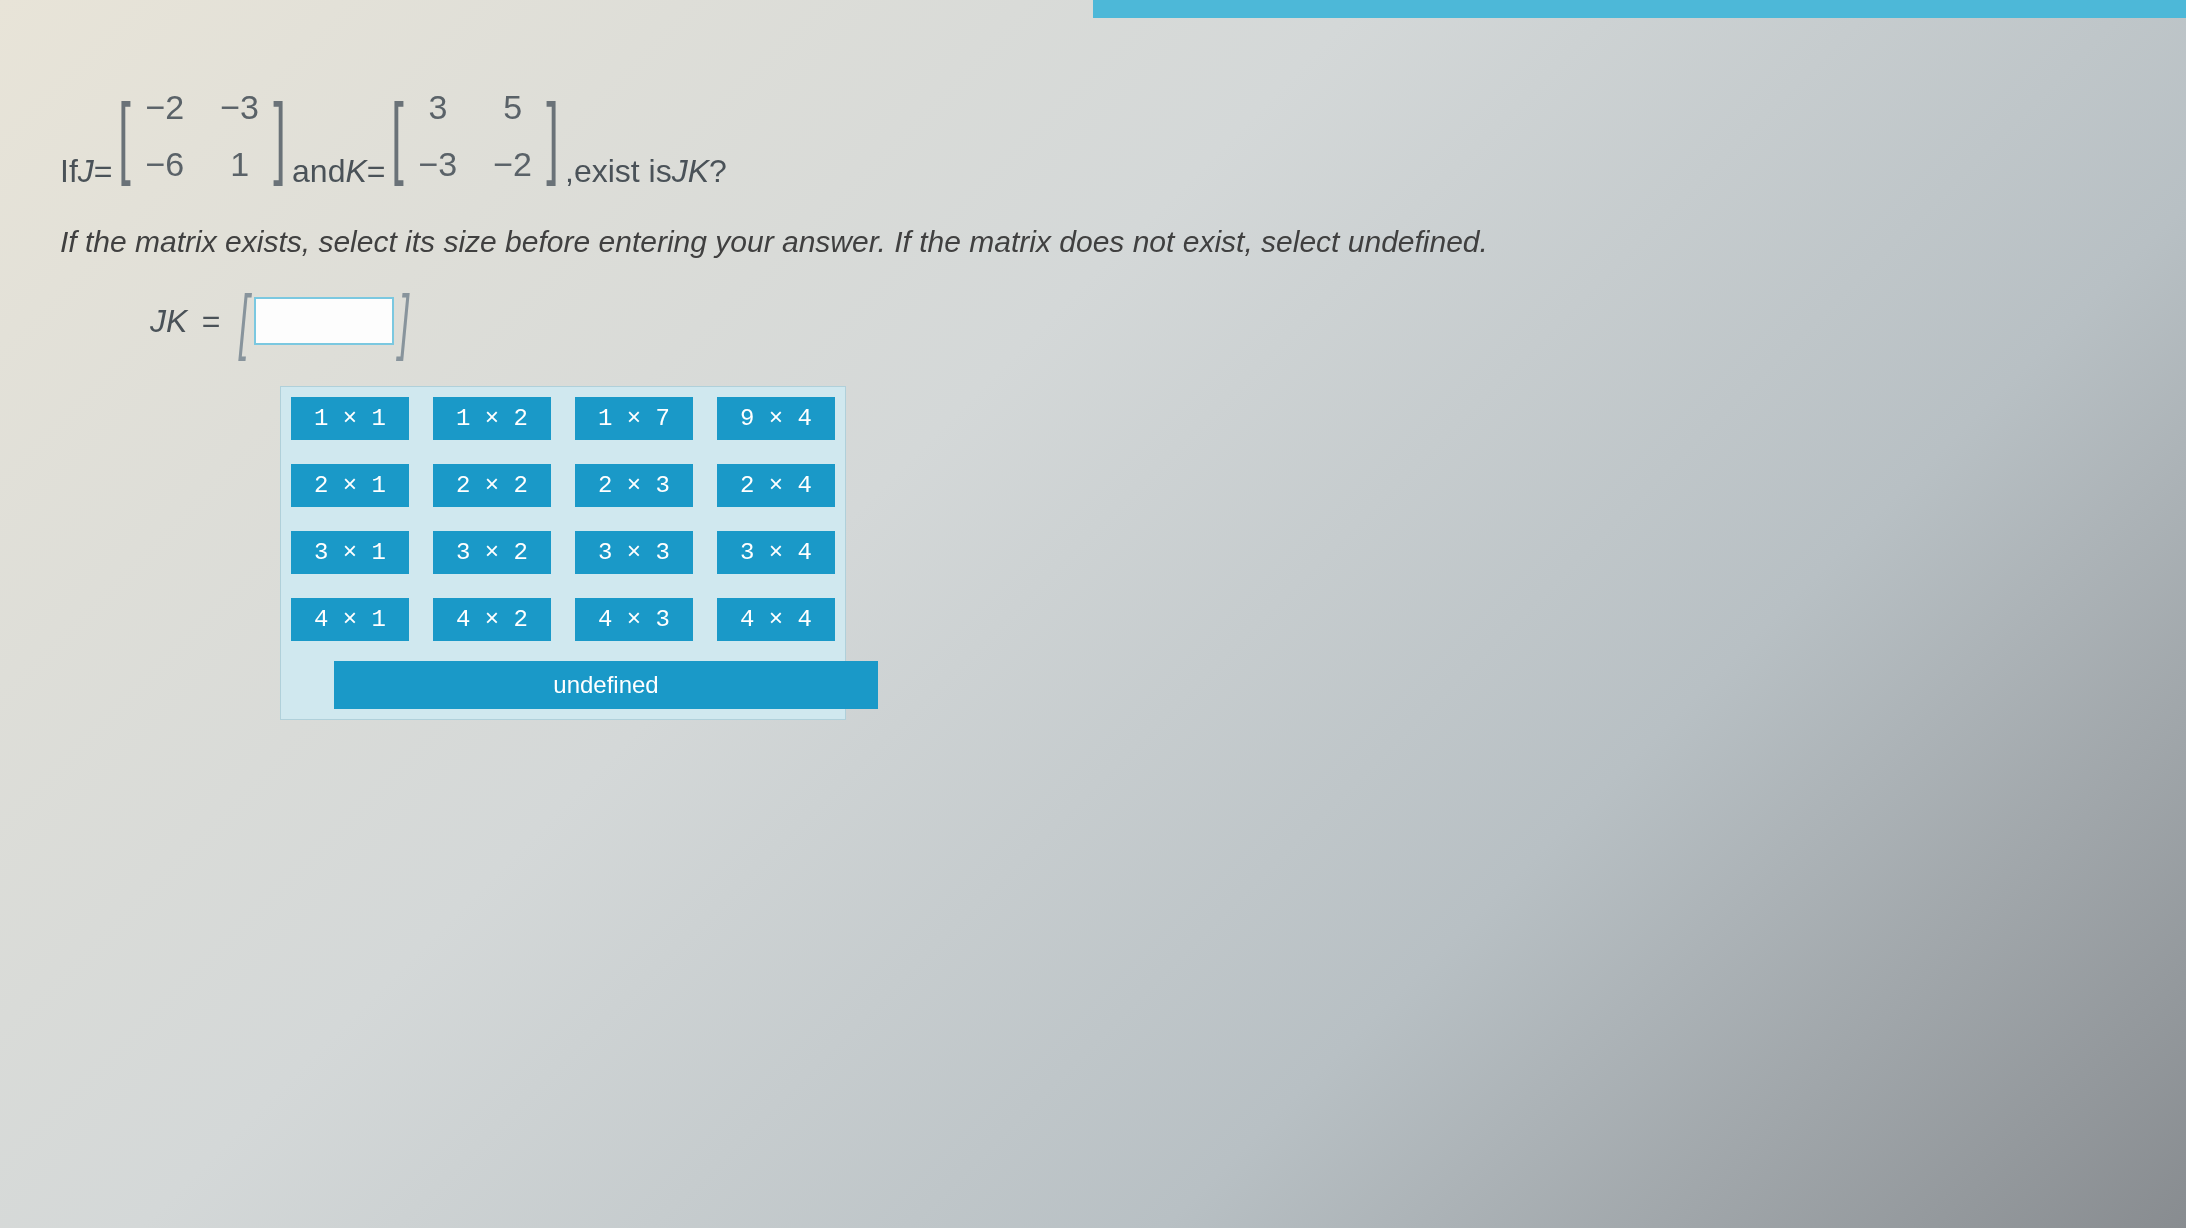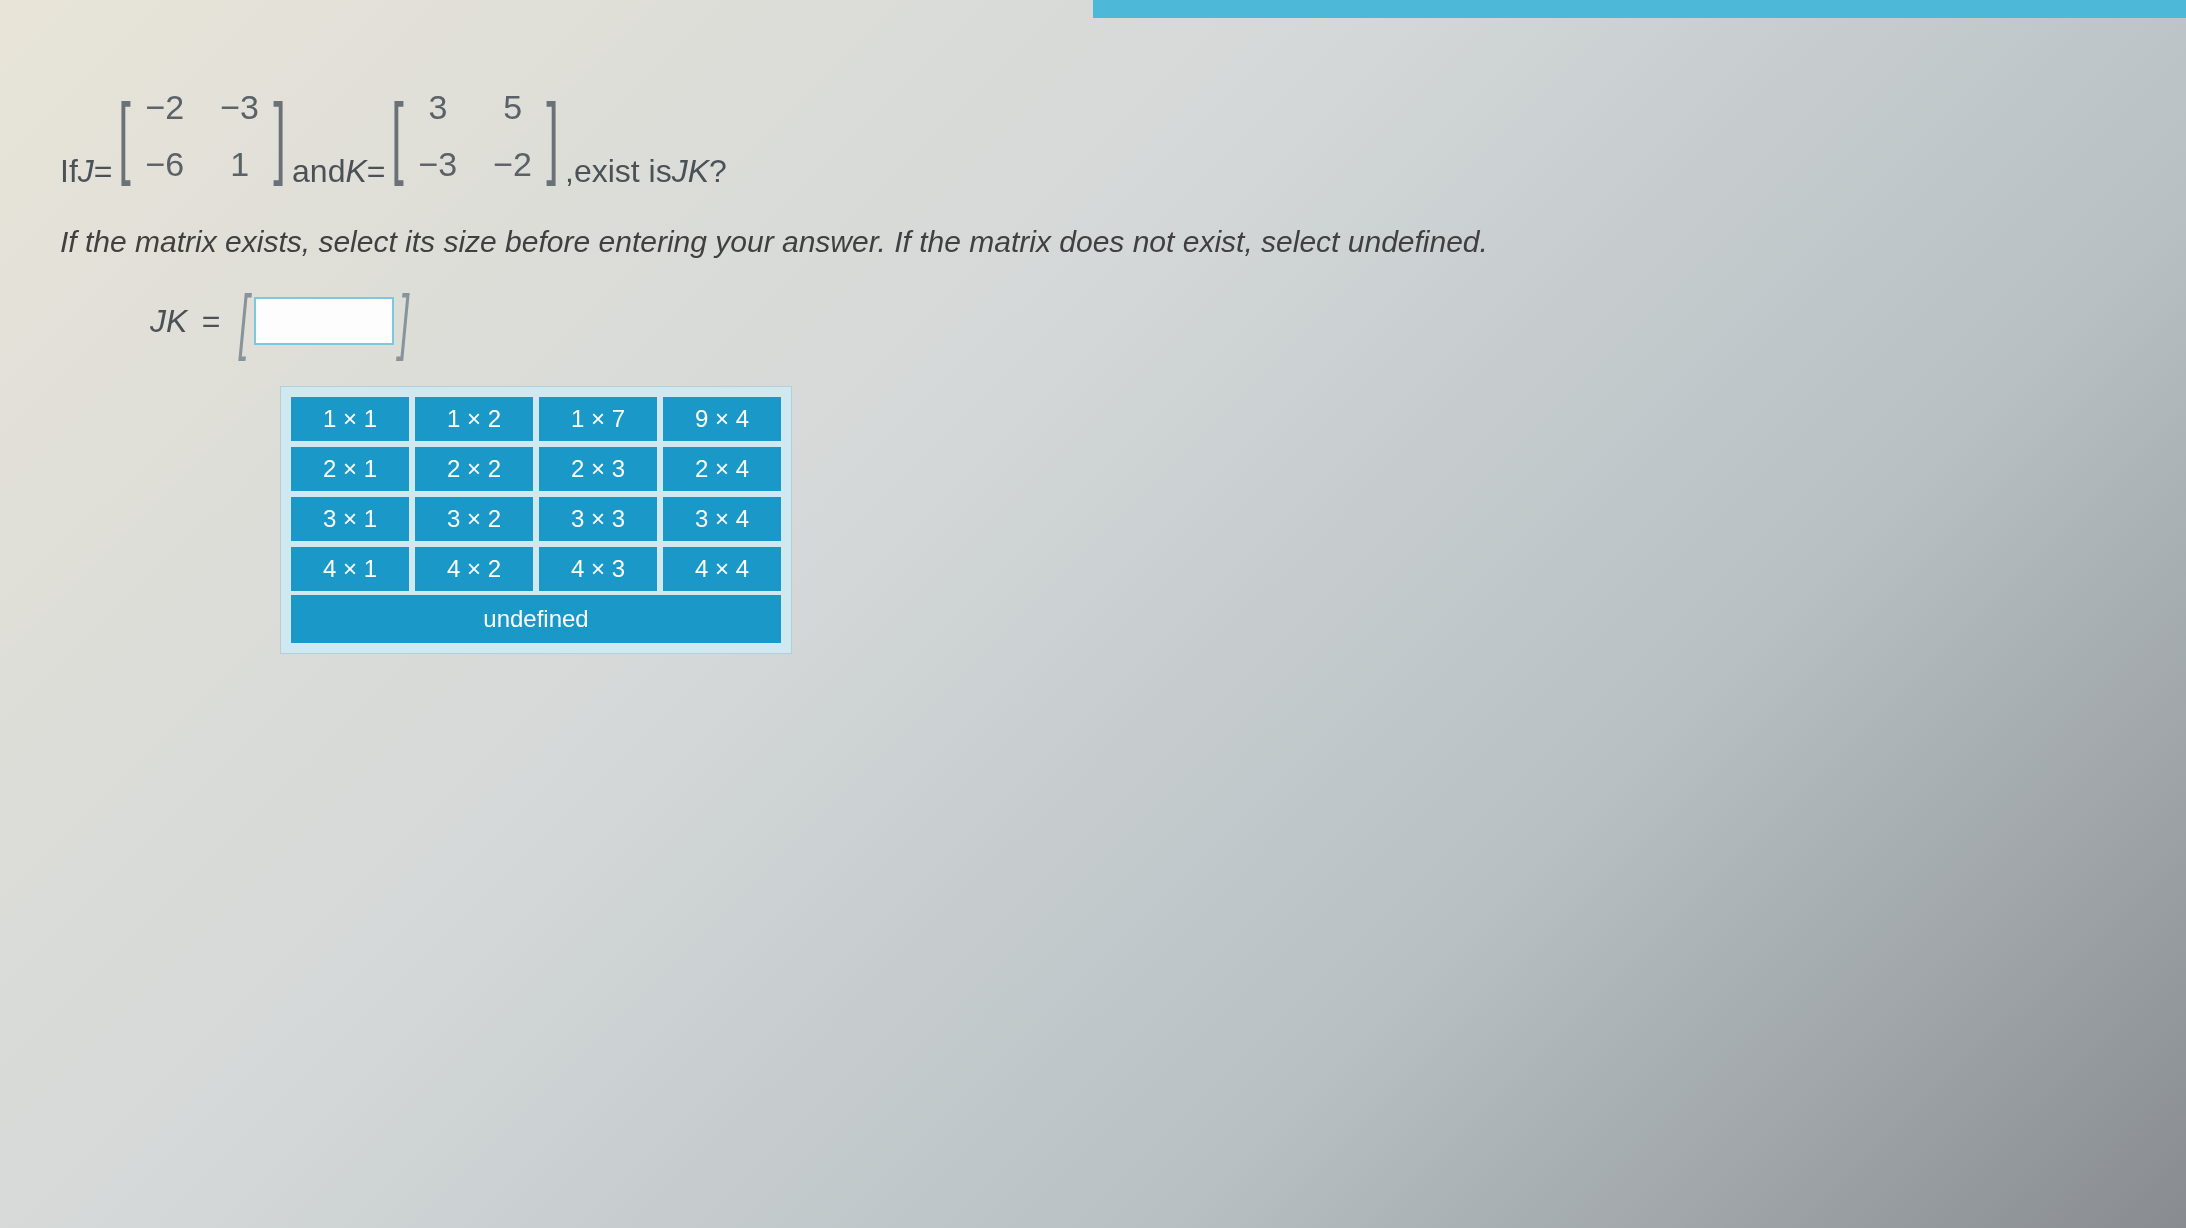--- a/index.html
+++ b/index.html
@@ -89,22 +89,23 @@
   .size-picker {
     display: inline-block;
     background: #d0e8ef;
     padding: 10px;
     margin-left: 220px;
     border: 1px solid #b0d0da;
   }
   .size-grid {
     display: grid;
     grid-template-columns: repeat(4, 118px);
-    gap: 6px;
-    margin-bottom: 4px;
+    gap: 24px;
+    margin-bottom: 20px;
+    font-family: Liberation Mono, monospace;
   }
   .size-btn {
     background: #1a99c8;
     color: #fff;
     border: none;
     font-size: 24px;
     padding: 8px 0;
     text-align: center;
     cursor: pointer;
     font-family: inherit;
@@ -112,20 +113,21 @@
   .undefined-btn {
     display: block;
     width: 100%;
     background: #1a99c8;
     color: #fff;
     border: none;
     font-size: 24px;
     padding: 10px 4px;
     cursor: pointer;
     font-family: inherit;
+    margin-left: 43px;
   }
   .var { font-style: italic; }
 </style>
 </head>
 <body>
 
 
 
 <div class="top-bar"></div>
 

